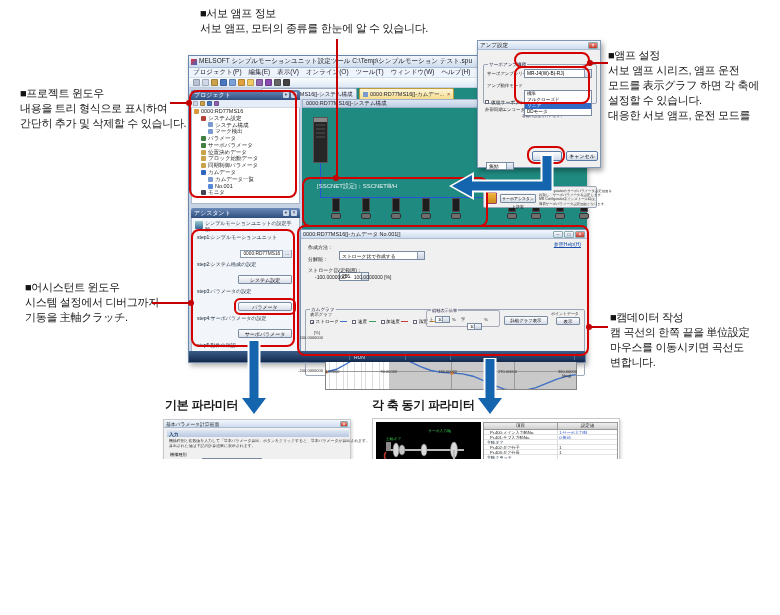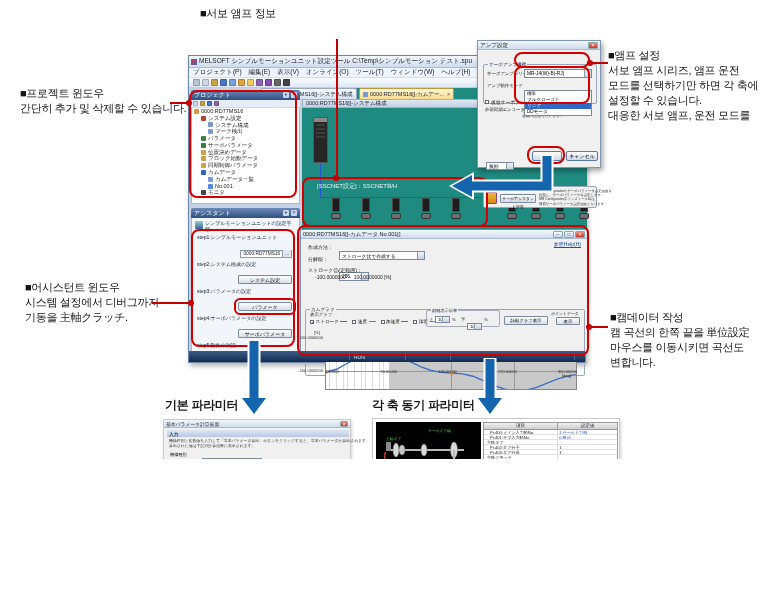--- a/index.html
+++ b/index.html
@@ -141,34 +141,36 @@
 .srow.link .sv{color:#2a50c8}
 svg{display:block}
 </style>
 </head>
 <body>
 
 <div class="canvas">
 
   <div class="abs note" style="left:200px;top:6px">
     <span class="nt">■서보 앰프 정보</span>
+    <span class="nt">서보 앰프, 모터의 종류를 한눈에 알 수 있습니다.</span>
   </div>
   <div class="abs note" style="left:20px;top:86px">
     <span class="nt">■프로젝트 윈도우</span>
+    <span class="nt">내용을 트리 형식으로 표시하여</span>
     <span class="nt">간단히 추가 및 삭제할 수 있습니다.</span>
   </div>
   <div class="abs note" style="left:25px;top:280px">
     <span class="nt">■어시스턴트 윈도우</span>
     <span class="nt">시스템 설정에서 디버그까지</span>
     <span class="nt">기동을 主軸クラッチ.</span>
   </div>
   <div class="abs note" style="left:608px;top:48px">
     <span class="nt">■앰프 설정</span>
     <span class="nt">서보 앰프 시리즈, 앰프 운전</span>
-    <span class="nt">모드를 선택하기만 하면 각 축에</span>
+    <span class="nt">모드를 表示グラフ 하면 각 축에</span>
     <span class="nt">설정할 수 있습니다.</span>
     <span class="nt">대응한 서보 앰프, 운전 모드를</span>
   </div>
   <div class="abs note" style="left:610px;top:310px">
     <span class="nt">■캠데이터 작성</span>
     <span class="nt">캠 곡선의 한쪽 끝을 単位設定</span>
     <span class="nt">마우스를 이동시키면 곡선도</span>
     <span class="nt">변합니다.</span>
   </div>
   <div class="abs caplabel" style="left:165px;top:397px">기본 파라미터</div>

